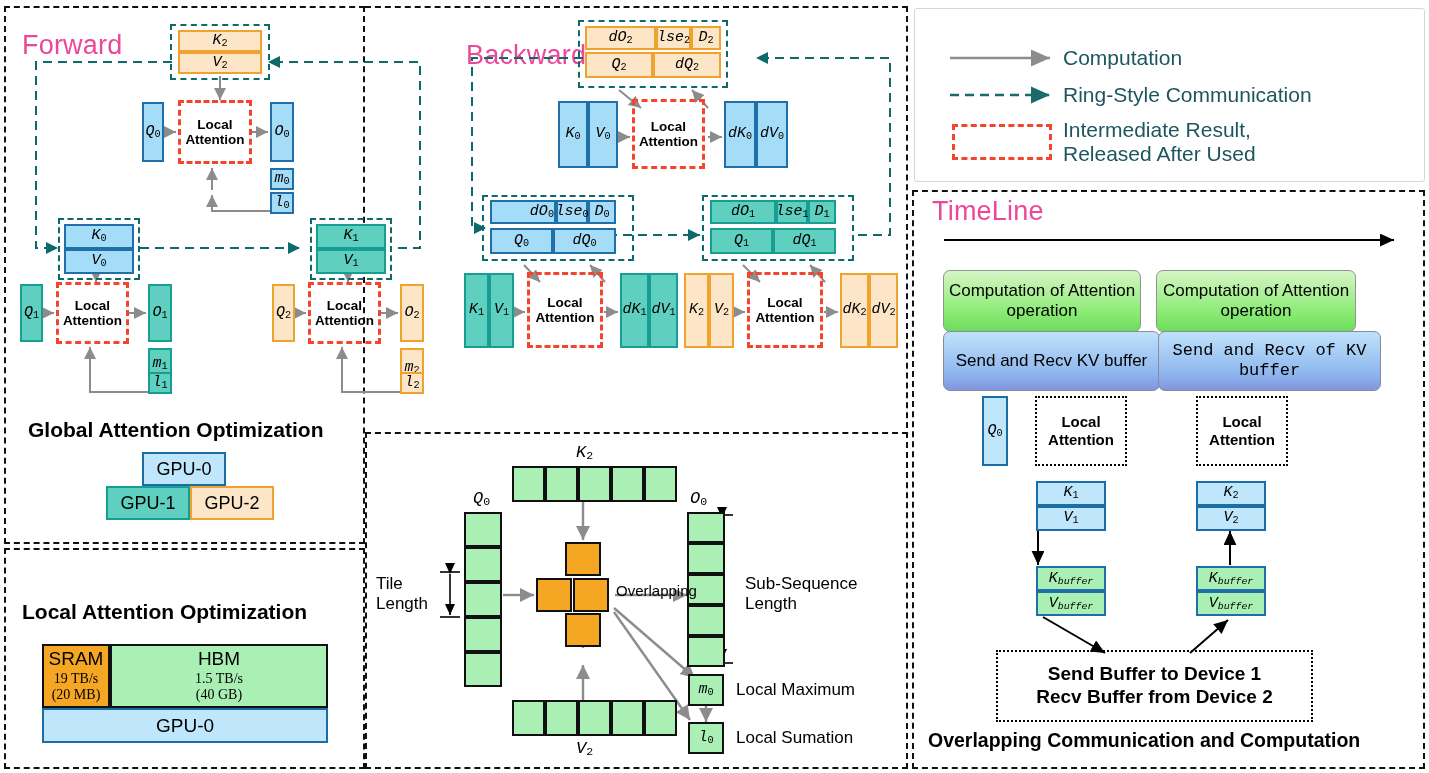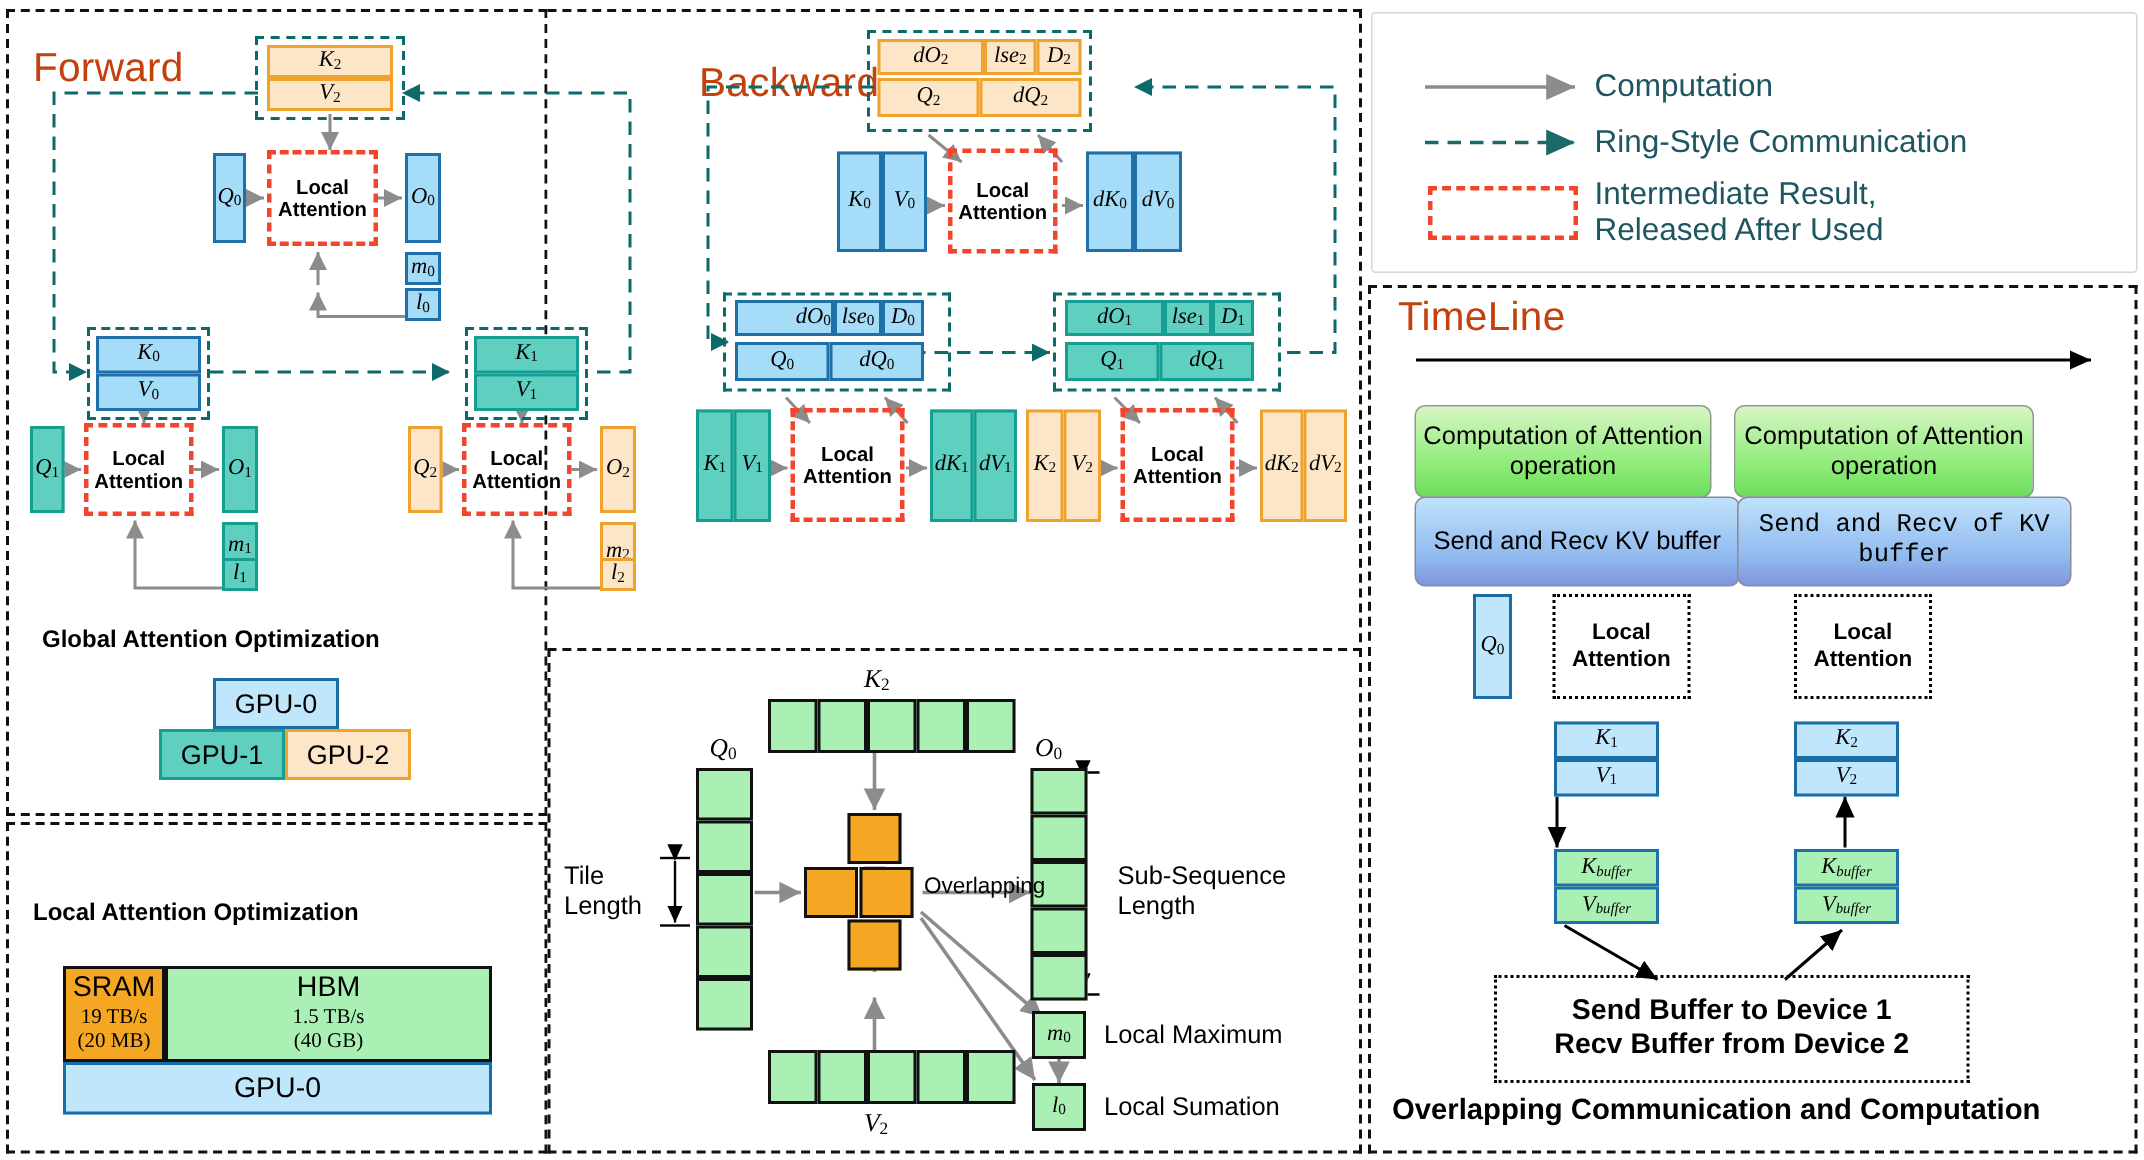--- a/index.html
+++ b/index.html
@@ -1,33 +1,33 @@
 <!DOCTYPE html>
 <html><head>
 <meta charset="utf-8">
 <style>
   html,body{margin:0;padding:0;background:#fff;}
   body{width:1429px;height:773px;position:relative;overflow:hidden;
        font-family:"Liberation Sans","DejaVu Sans",sans-serif;color:#000;}
   .abs{position:absolute;box-sizing:border-box;}
   .panel{position:absolute;box-sizing:border-box;border:2.5px dashed #111;background:#fff;}
-  .sec-title{position:absolute;font-size:27px;color:#c2410c;letter-spacing:.2px;white-space:nowrap;}
-  .bold-cap{position:absolute;font-weight:bold;font-size:16px;white-space:nowrap;color:#000;}
+  .sec-title{position:absolute;font-size:27px;color:#ec4899;letter-spacing:.2px;white-space:nowrap;}
+  .bold-cap{position:absolute;font-weight:bold;font-size:21px;white-space:nowrap;color:#000;}
 
   
   .blue   {background:#a5dcf7;border:2px solid #1f6fa8;}
   .blue2  {background:#bfe6fb;border:2px solid #1b6ea5;}
   .teal   {background:#5fcfc0;border:2px solid #179e92;}
   .orange {background:#fde6c8;border:2px solid #f0a22e;}
   .green  {background:#aaf0b4;border:2px solid #111;}
   .orangeS{background:#f5a623;border:2px solid #111;}
 
   .cell{position:absolute;display:flex;align-items:center;justify-content:center;
         box-sizing:border-box;}
-  .lbl{font-family:Liberation Serif, serif;font-style:italic;
+  .lbl{font-family:Liberation Mono, monospace;font-style:italic;
        font-size:15px;color:#000;white-space:nowrap;line-height:1;}
   .lbl sub{font-style:normal;font-size:.68em;vertical-align:-.18em;}
   .lbl .sb{font-style:italic;font-size:.66em;vertical-align:-.2em;}
 
   
   .grp{position:absolute;box-sizing:border-box;border:2px dashed #0d6a6a;}
   .redgrp{position:absolute;box-sizing:border-box;border:3px dashed #f4452c;
           display:flex;align-items:center;justify-content:center;text-align:center;
           font-weight:bold;font-size:13.5px;line-height:1.12;color:#000;}
   .dotgrp{position:absolute;box-sizing:border-box;border:2px dotted #000;

